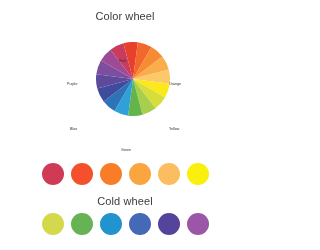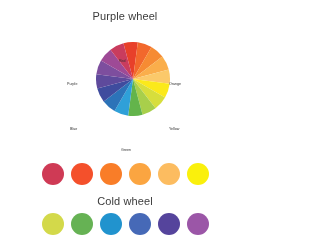--- a/index.html
+++ b/index.html
@@ -78,21 +78,21 @@
     height: 22px;
     border-radius: 50%;
     flex: 0 0 auto;
   }
 </style>
 </head>
 <body>
 
 <div class="page">
 
-  <div class="section-title" id="title-wheel">Purple wheel</div>
+  <div class="section-title" id="title-wheel">Color wheel</div>
 
   <div class="wheel-area">
     <div class="wheel">
       <svg id="wheel-svg" viewBox="0 0 74 74" xmlns="http://www.w3.org/2000/svg">
           <path d="M 37 37 L 27.42369533120673 1.2607444273044734 A 37 37 0 0 1 41.829469112141915 0.3165401291690131 Z" fill="#E8402A"></path>
           <path d="M 37 37 L 41.829469112141915 0.3165401291690131 A 37 37 0 0 1 55.5 4.957060059975774 Z" fill="#F2682C"></path>
           <path d="M 37 37 L 55.5 4.957060059975774 A 37 37 0 0 1 66.3540735907757 14.475827126677334 Z" fill="#F68B33"></path>
           <path d="M 37 37 L 66.3540735907757 14.475827126677334 A 37 37 0 0 1 72.73925557269553 27.423695331206734 Z" fill="#FAAE4B"></path>
           <path d="M 37 37 L 72.73925557269553 27.423695331206734 A 37 37 0 0 1 73.68345987083099 41.82946911214191 Z" fill="#FBC96A"></path>
           <path d="M 37 37 L 73.68345987083099 41.82946911214191 A 37 37 0 0 1 69.04293994002424 55.5 Z" fill="#FBE91B"></path>

